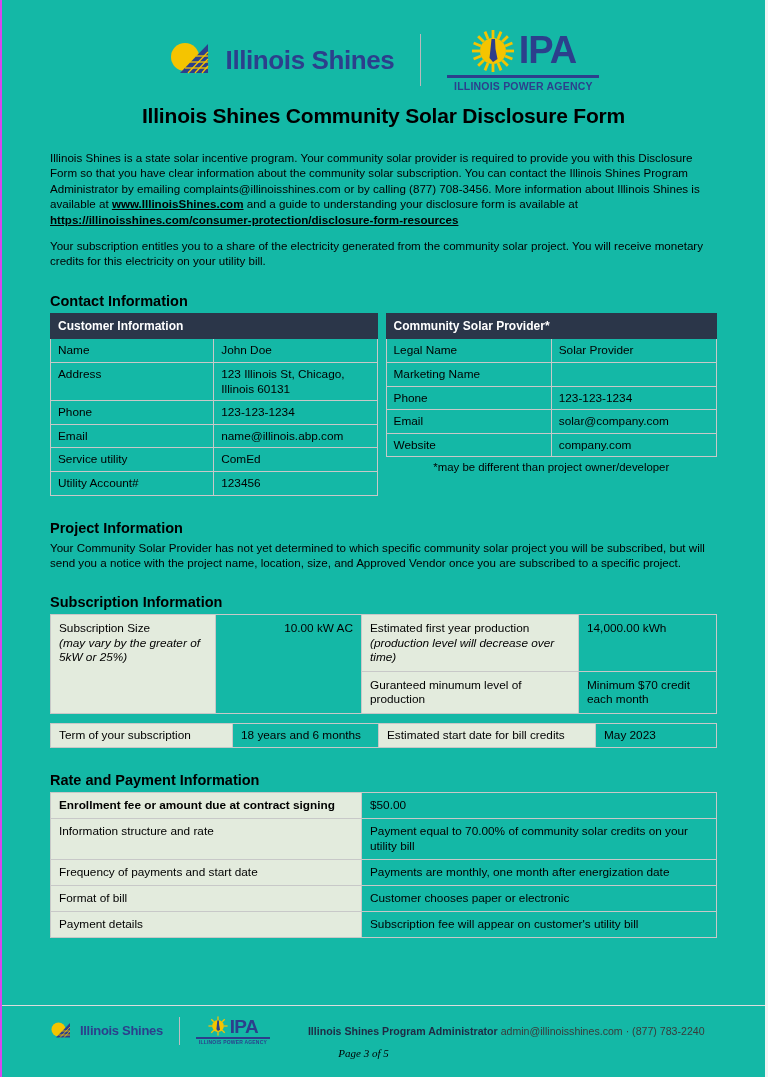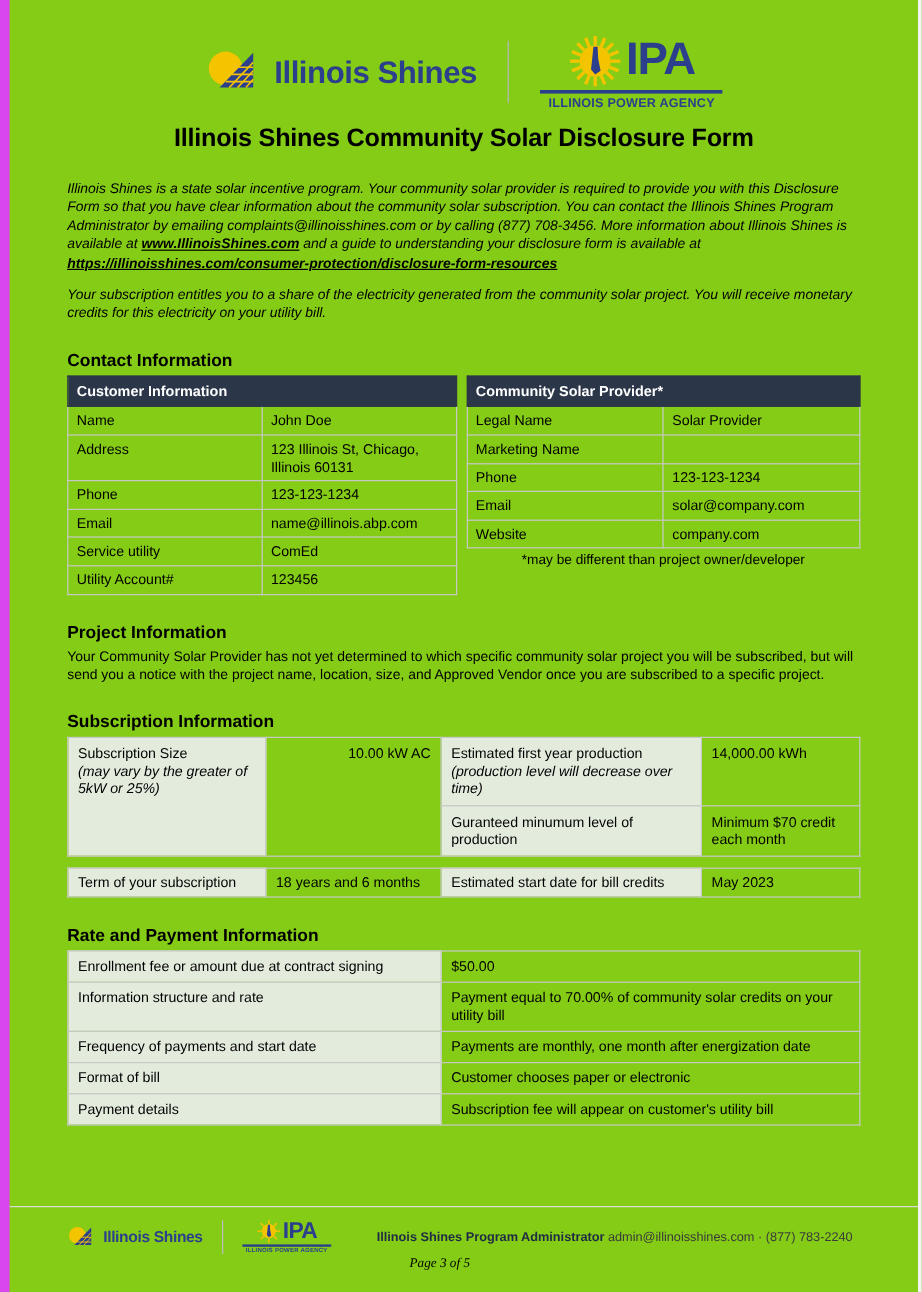--- a/index.html
+++ b/index.html
@@ -9,22 +9,22 @@
   }
   body {
     width: 768px; height: 1077px;
     font-family: "Liberation Sans", sans-serif;
     color: #000;
     overflow: hidden;
   }
   .page {
     position: relative;
     width: 768px; height: 1077px;
-    background: #84cc16;
-    border-left: 8px solid #d946ef;
+    background: #14b8a6;
+    border-left: 2px solid #d946ef;
     border-right: 3px solid #f3f3f3;
     padding: 0 48px;
   }
 
   
   .logo-bar {
     display: flex; align-items: center; justify-content: center;
     gap: 26px;
     padding-top: 34px; height: 86px;
   }
@@ -54,21 +54,21 @@
   .doc-title {
     text-align: center;
     font-size: 21px; font-weight: bold;
     margin: 18px 0 0 0;
     letter-spacing: -0.2px;
   }
 
   
   .intro {
     font-size: 11.6px; line-height: 15.4px;
-    margin: 22px 0 0 0; text-align: left; font-style: italic;
+    margin: 22px 0 0 0; text-align: left;
   }
   .intro.second { margin-top: 11px; }
   .lnk { font-weight: bold; text-decoration: underline; color: #000; }
 
   
   h2.section {
     font-size: 14.5px; font-weight: bold;
     margin: 24px 0 4px 0;
   }
   .section-note {
@@ -313,34 +313,34 @@
       <td>Minimum $70 credit each month</td>
     </tr>
   </tbody>
     </table>
 
   <div class="sub-spacer"></div>
 
   <table class="tbl sub2">
     <tbody>
         <tr>
-      <td class="green" style="width:165px;">Term of your subscription</td>
+      <td class="green" style="width:182px;">Term of your subscription</td>
       <td style="width:146px;">18 years and 6 months</td>
       <td class="green" style="width:217px;margin-left:16px;">Estimated start date for bill credits</td>
       <td>May 2023</td>
     </tr>
   </tbody>
     </table>
 
   <h2 class="section">Rate and Payment Information</h2>
 
   <table class="tbl rate">
     <tbody>
         <tr>
-      <td class="green" style="width:311px;">Enrollment fee or amount due at contract signing</td>
+      <td class="green" style="width:311px;font-weight:bold;">Enrollment fee or amount due at contract signing</td>
       <td>$50.00</td>
     </tr>
     <tr>
       <td class="green">Information structure and rate</td>
       <td>Payment equal to 70.00% of community solar credits on your utility bill</td>
     </tr>
     <tr>
       <td class="green">Frequency of payments and start date</td>
       <td>Payments are monthly, one month after energization date</td>
     </tr>

